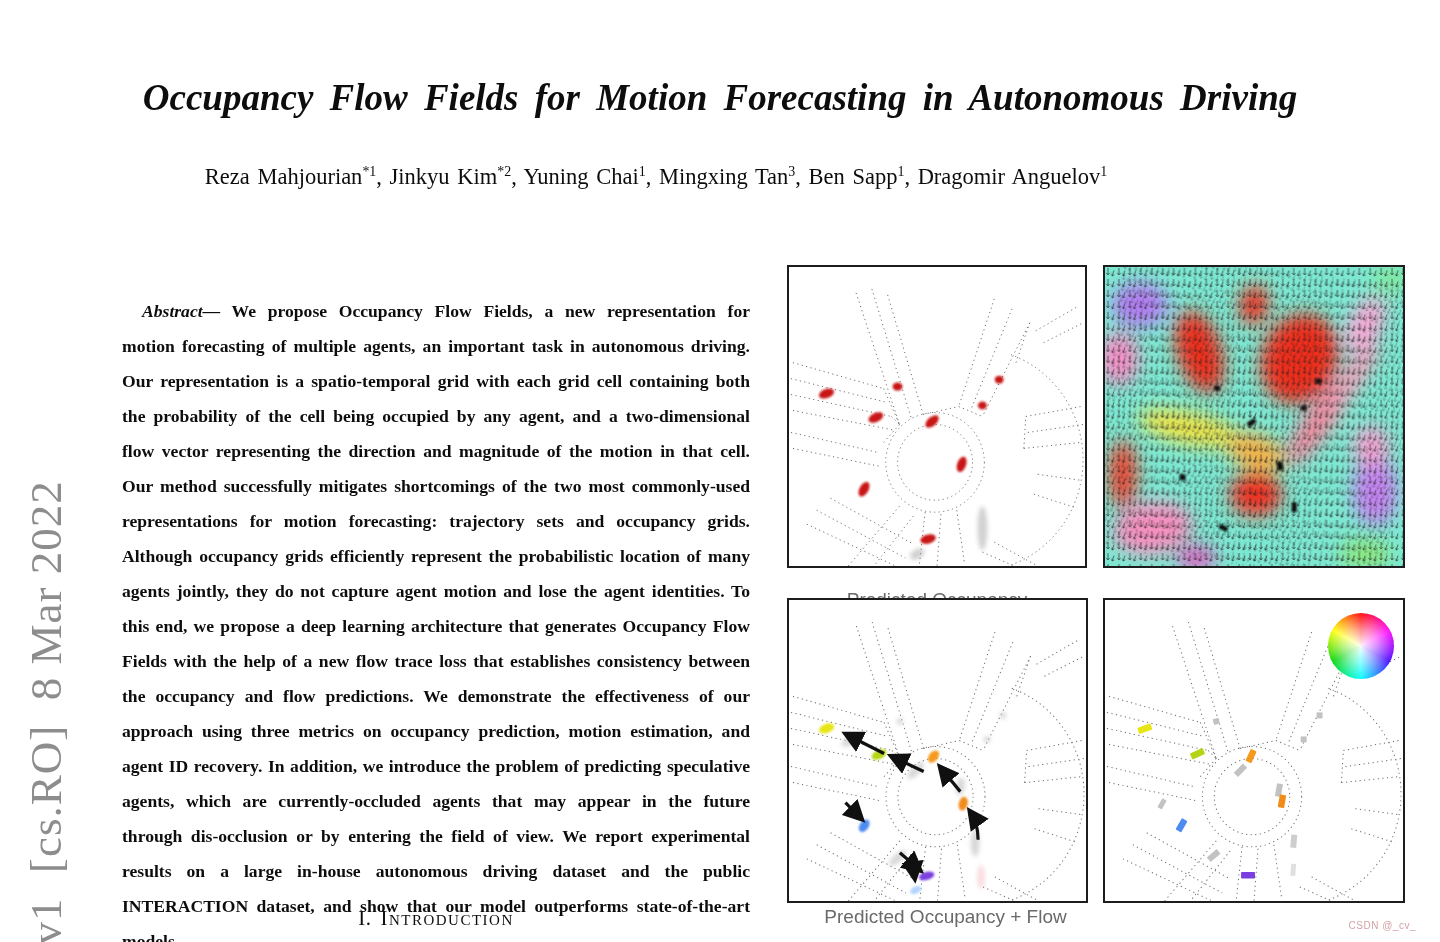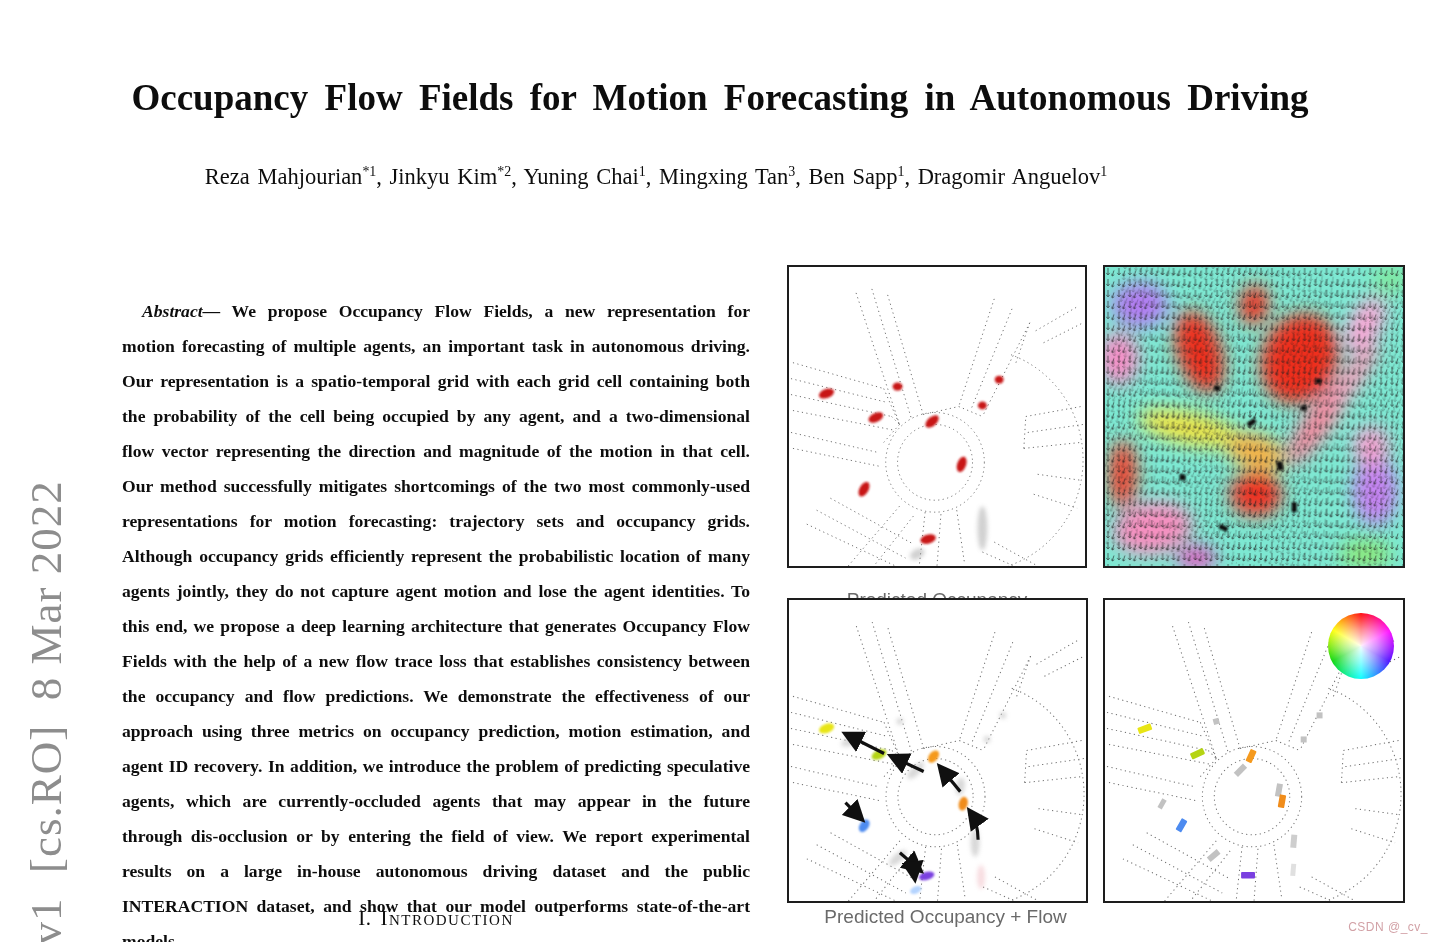--- a/index.html
+++ b/index.html
@@ -6,21 +6,21 @@
   .page{position:relative;width:1440px;height:942px;overflow:hidden;background:#ffffff;
         font-family:"Liberation Serif",serif;color:#0d0d0d;}
 
   
   .arxiv{position:absolute;left:20px;top:968px;transform-origin:0 0;transform:rotate(-90deg);
          font-family:"Liberation Serif",serif;font-size:45px;color:#8d8d8d;
          white-space:pre;letter-spacing:1px;}
 
   
   .title{position:absolute;left:0;top:76px;width:1440px;text-align:center;
-         font-size:37px;font-weight:bold;word-spacing:7px;letter-spacing:0px;}
+         font-size:37px;font-weight:bold;word-spacing:7px;letter-spacing:0px;font-style:italic;}
   .authors{position:absolute;left:0;top:164px;width:1312px;text-align:center;
            font-size:22.5px;word-spacing:2px;}
   .authors sup{font-size:62%;vertical-align:super;line-height:0;}
 
   
   .abstract{position:absolute;left:122px;top:276px;width:628px;
             font-size:17.6px;font-weight:bold;line-height:35px;
             text-align:justify;text-indent:20px;word-spacing:1px;}
   .abs-label{font-style:italic;}
   .sec-head{position:absolute;left:122px;top:906px;width:628px;text-align:center;
@@ -33,22 +33,22 @@
   .panel{position:absolute;background:#ffffff;}
   .pbox{border:2px solid #1d1d1d;box-sizing:border-box;}
   .panel svg{display:block;width:100%;height:100%;}
   .cap{position:absolute;text-align:center;font-family:"Liberation Sans",sans-serif;
        font-size:19px;color:#6a6a6a;}
   .wheel{position:absolute;width:66px;height:66px;border-radius:50%;
          background:radial-gradient(circle at 50% 50%, rgba(255,255,255,0.95) 0%, rgba(255,255,255,0.55) 35%, rgba(255,255,255,0) 75%),
                     conic-gradient(from 0deg, #ff0000, #ff00ff 62deg, #4400ff 118deg, #00ffff 180deg, #00d500 242deg, #ffff00 300deg, #ff0000 360deg);}
 
   
-  .wm{position:absolute;right:12px;top:920px;font-family:"Liberation Sans",sans-serif;
-      font-size:12px;color:#d2a1a6;letter-spacing:0.5px;margin-left:12px;}
+  .wm{position:absolute;right:24px;top:920px;font-family:"Liberation Sans",sans-serif;
+      font-size:10px;color:#d2a1a6;letter-spacing:0.5px;margin-left:12px;}
 
   .defs-holder{position:absolute;width:0;height:0;overflow:hidden;}
 </style>
 </head>
 <body>
 
 <div class="page">
 
   <svg class="defs-holder" aria-hidden="true">
     <defs>

